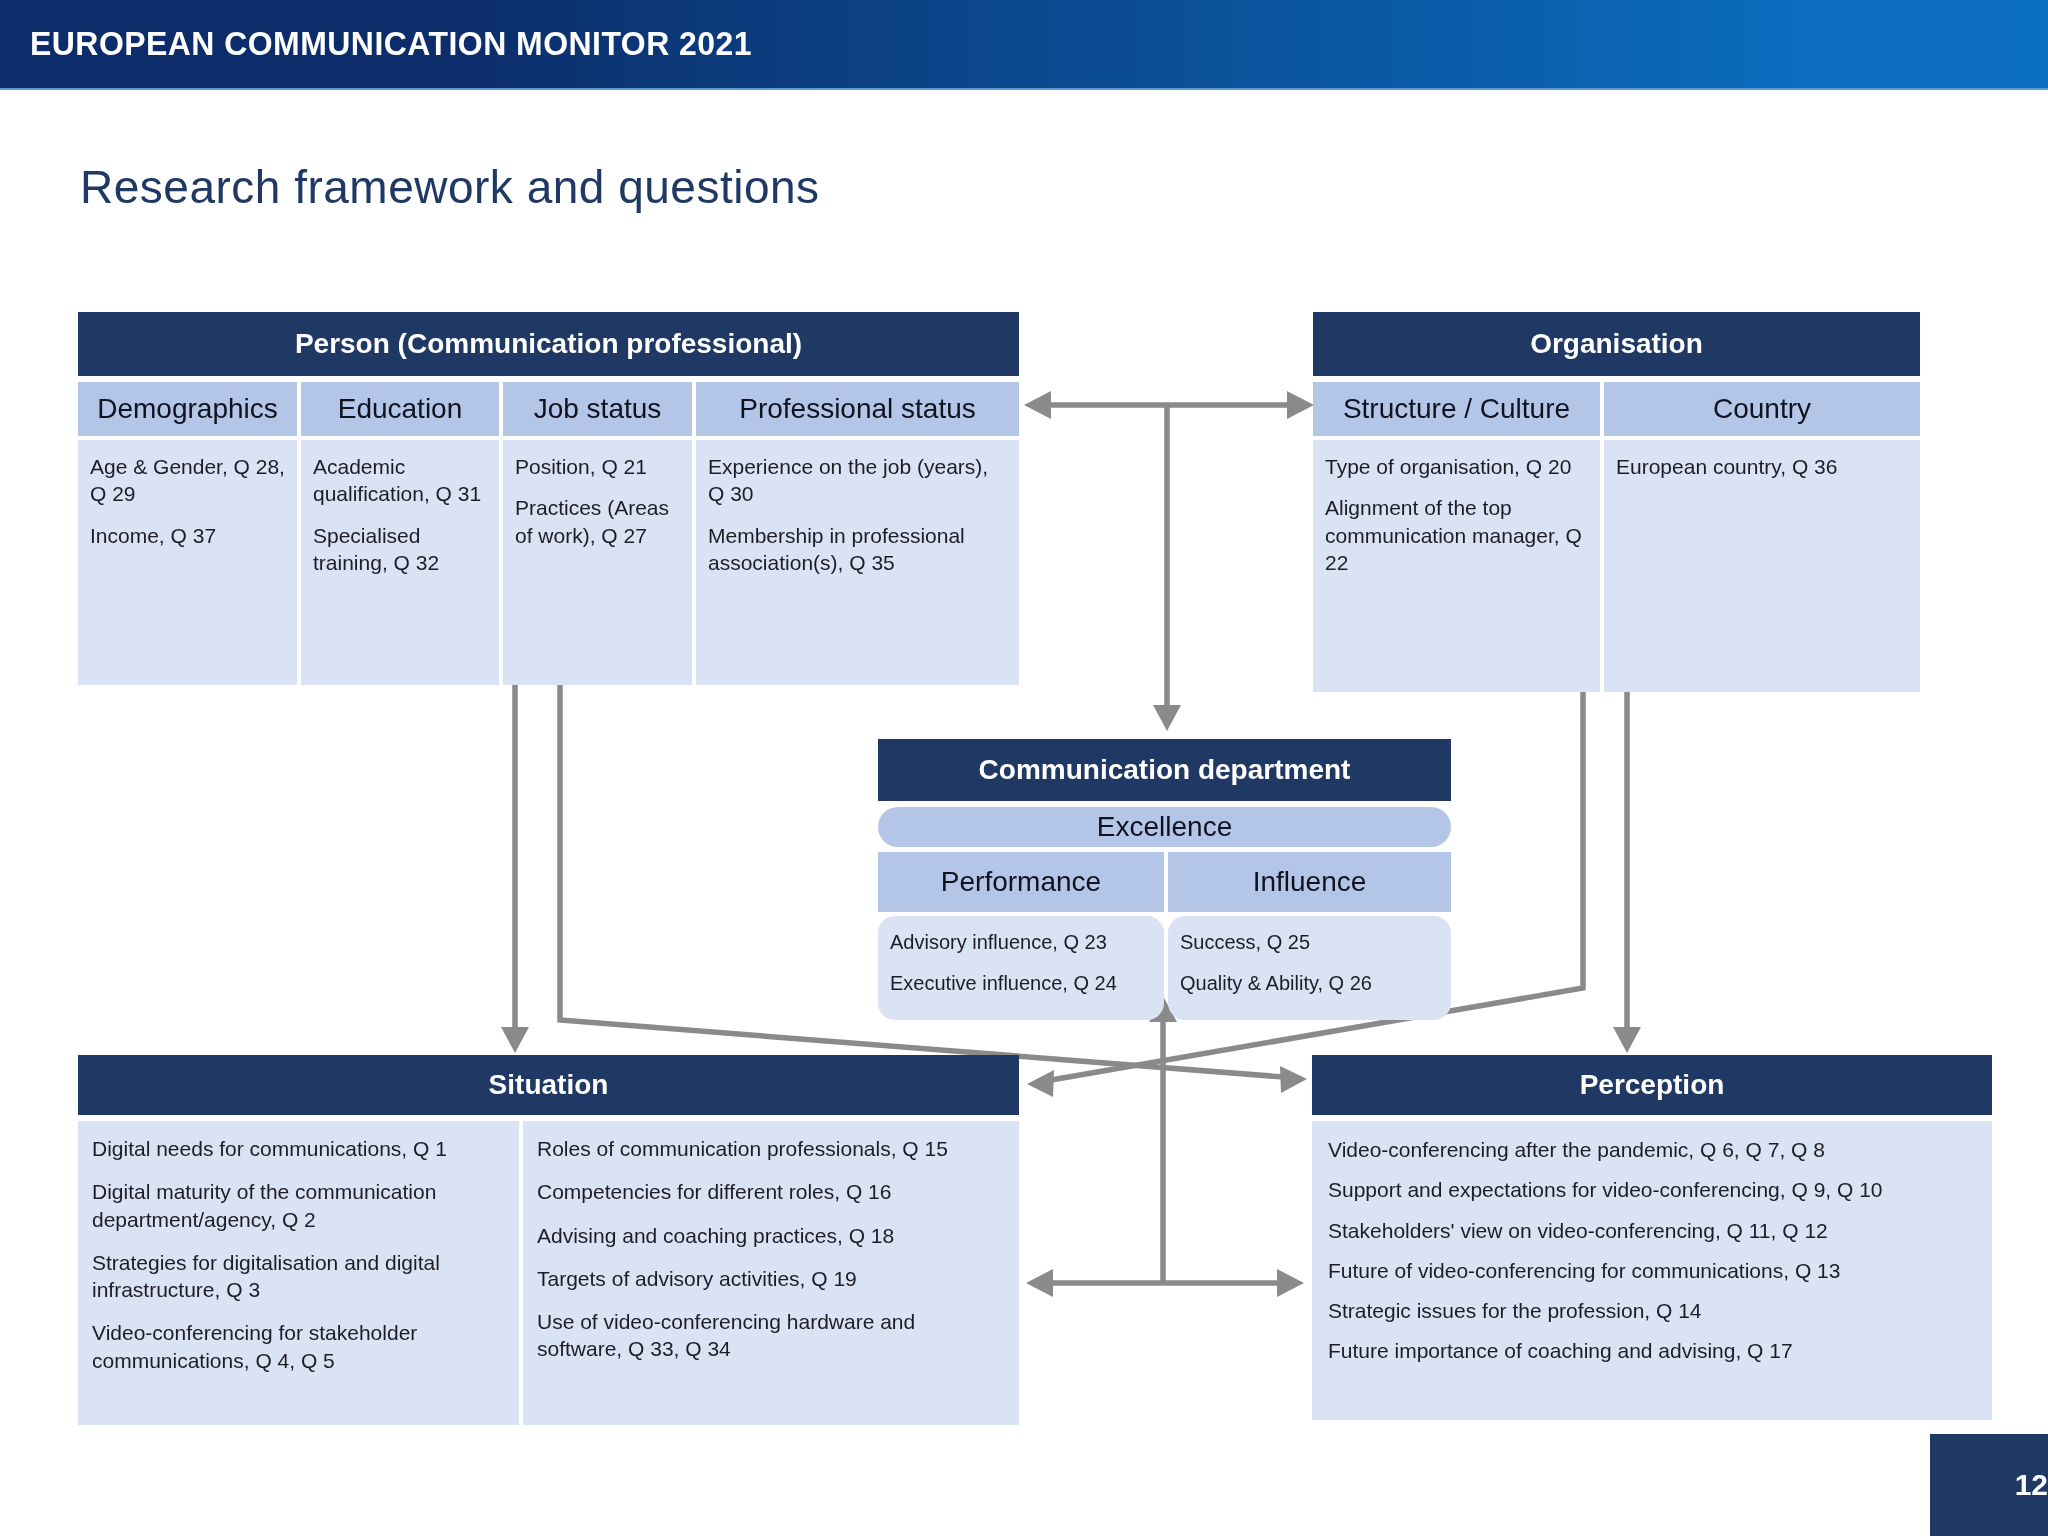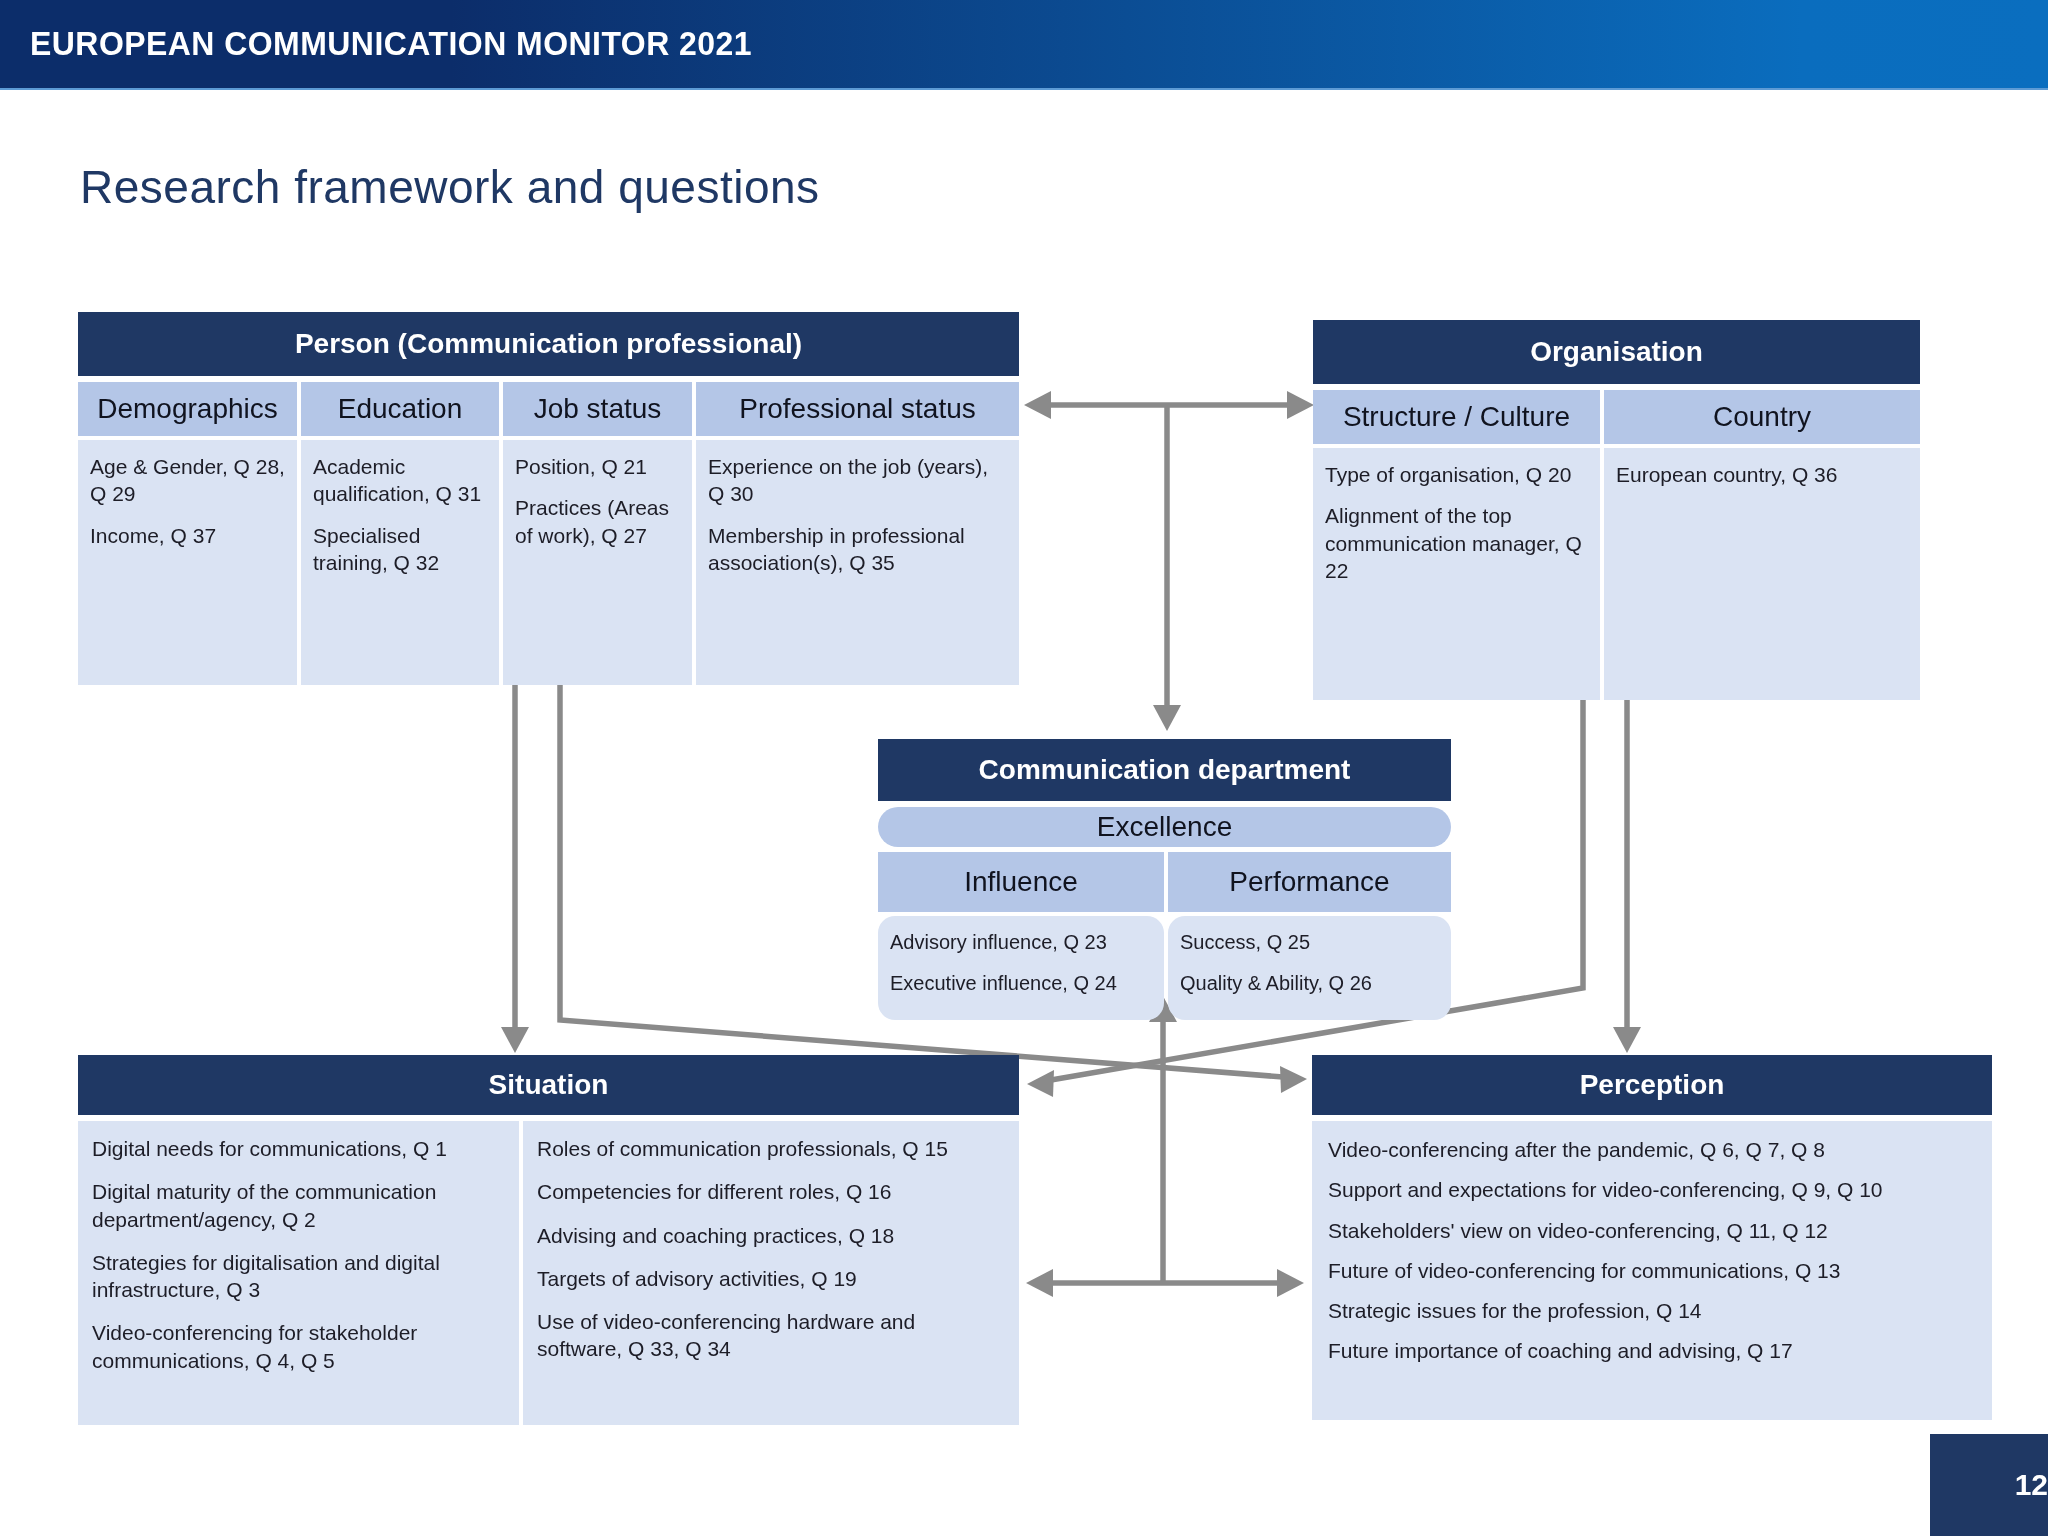--- a/index.html
+++ b/index.html
@@ -130,21 +130,21 @@
         <p>Position, Q 21</p>
         <p>Practices (Areas of work), Q 27</p>
       </div>
       <div class="cell">
         <p>Experience on the job (years),  Q 30</p>
         <p>Membership in professional association(s), Q 35</p>
       </div>
     </div>
   </section>
 
-  <section class="tbox" style="left:1313px;top:320px;width:607px;">
+  <section class="tbox" style="left:1313px;top:312px;width:607px;">
     <div class="thead">
       <span>Organisation</span>
     </div>
     <div class="cols cols-org">
       <div class="subhead">Structure / Culture</div>
       <div class="subhead">Country</div>
     </div>
     <div class="cols cols-org org-body">
       <div class="cell">
         <p>Type of organisation, Q 20</p>
@@ -155,22 +155,22 @@
       </div>
     </div>
   </section>
 
   <section class="tbox" style="left:878px;top:731px;width:573px;margin-top:8px;">
     <div class="thead h62">
       <span>Communication department</span>
     </div>
     <div class="band">Excellence</div>
     <div class="cols cols-comm">
+      <div class="subhead h60">Performance</div>
       <div class="subhead h60">Influence</div>
-      <div class="subhead h60">Performance</div>
     </div>
     <div class="cols cols-comm comm-body">
       <div class="cell">
         <p>Advisory influence, Q 23</p>
         <p>Executive influence, Q 24</p>
       </div>
       <div class="cell">
         <p>Success, Q 25</p>
         <p>Quality &amp; Ability, Q 26</p>
       </div>

